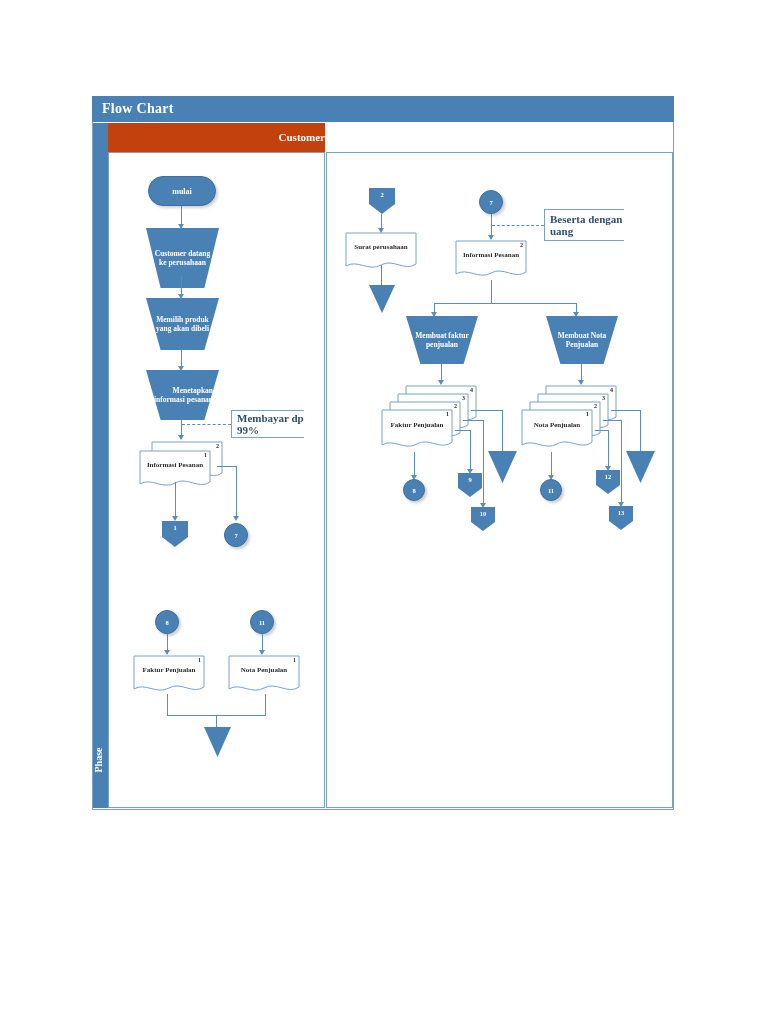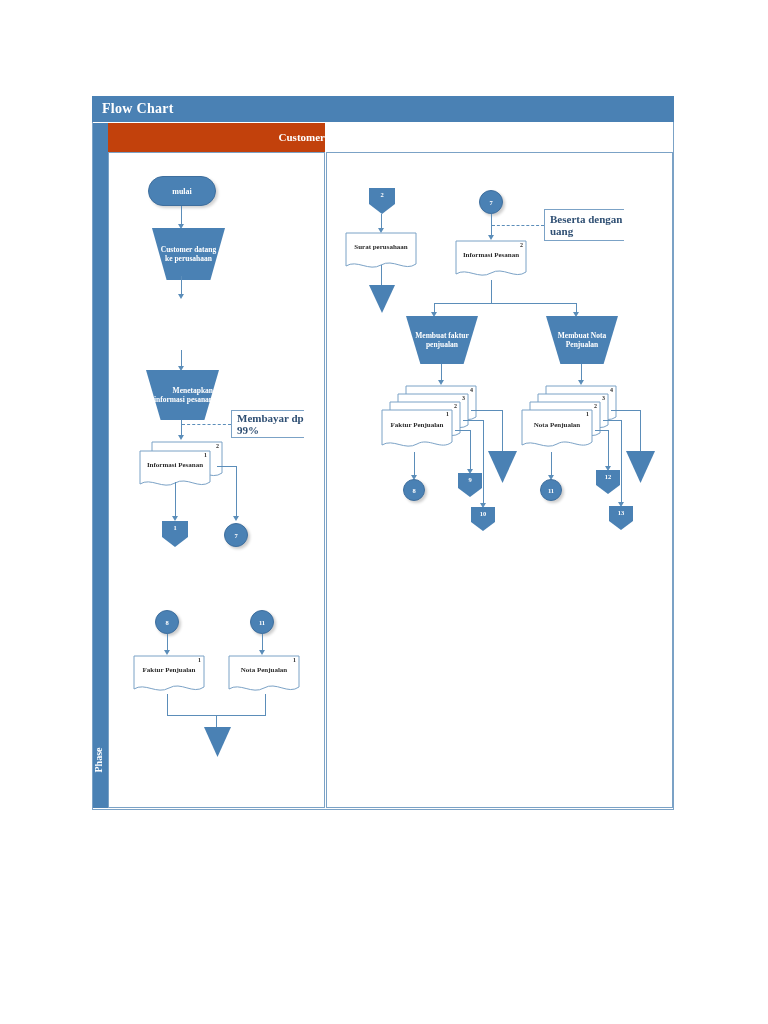--- a/index.html
+++ b/index.html
@@ -131,25 +131,26 @@
   <div class="lane-header customer">Customer</div>
 
   <div class="lane-body customer"></div>
   <div class="lane-body penjualan"></div>
 
   <div class="sh terminator" style="left:148px;top:176px;width:68px;height:30px;">mulai</div>
 
   <div class="ln v" style="left:181px;top:206px;height:20px;"></div>
   <div class="arrowhead" style="left:178px;top:224px;"></div>
 
-  <div class="sh trap" style="left:152px;top:228px;width:73px;height:52px;">Customer datang ke perusahaan</div>
+  <div class="sh trap" style="left:146px;top:228px;width:73px;height:60px;">Customer datang ke perusahaan</div>
 
   <div class="ln v" style="left:181px;top:276px;height:20px;"></div>
   <div class="arrowhead" style="left:178px;top:294px;"></div>
 
+  <div class="sh trap" style="left:146px;top:298px;width:73px;height:52px;">Memilih produk yang akan dibeli</div>
 
   <div class="ln v" style="left:181px;top:350px;height:18px;"></div>
   <div class="arrowhead" style="left:178px;top:366px;"></div>
 
   <div class="sh trap" style="left:146px;top:370px;width:73px;height:50px;text-align:right;">Menetapkan informasi pesanan</div>
 
   <div class="dash" style="left:182px;top:424px;width:49px;"></div>
   <div class="sh annot" style="left:231px;top:410px;width:73px;height:28px;border-right:none;">Membayar dp 99%</div>
 
   <div class="ln v" style="left:181px;top:420px;height:17px;"></div>

